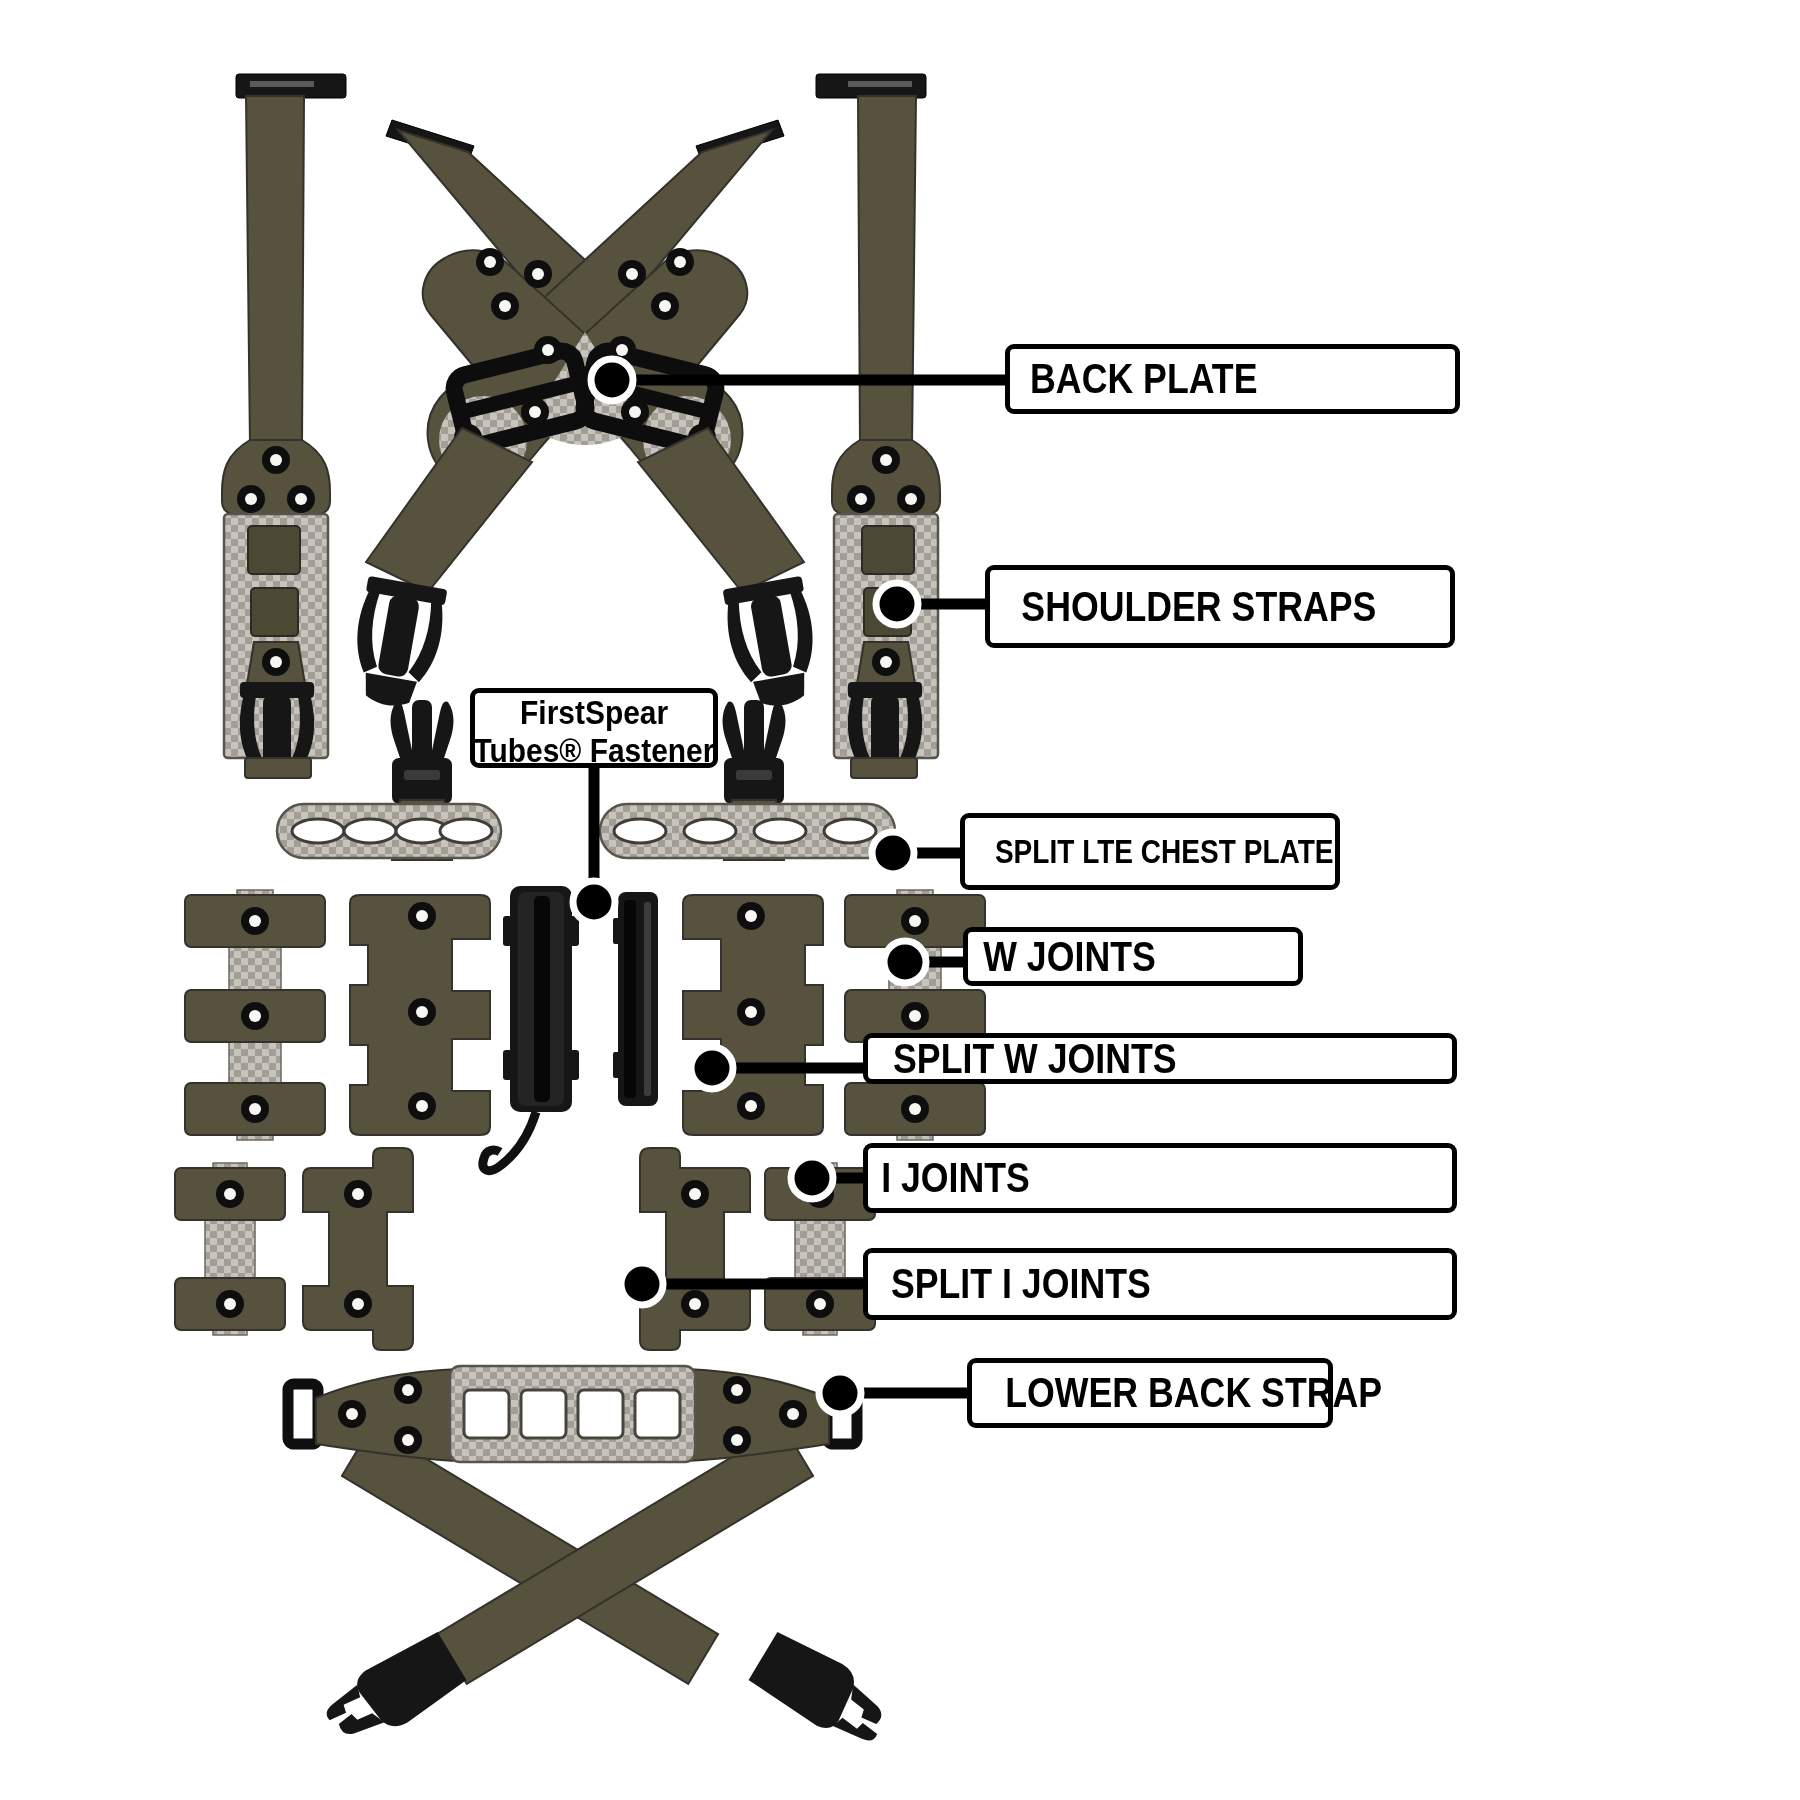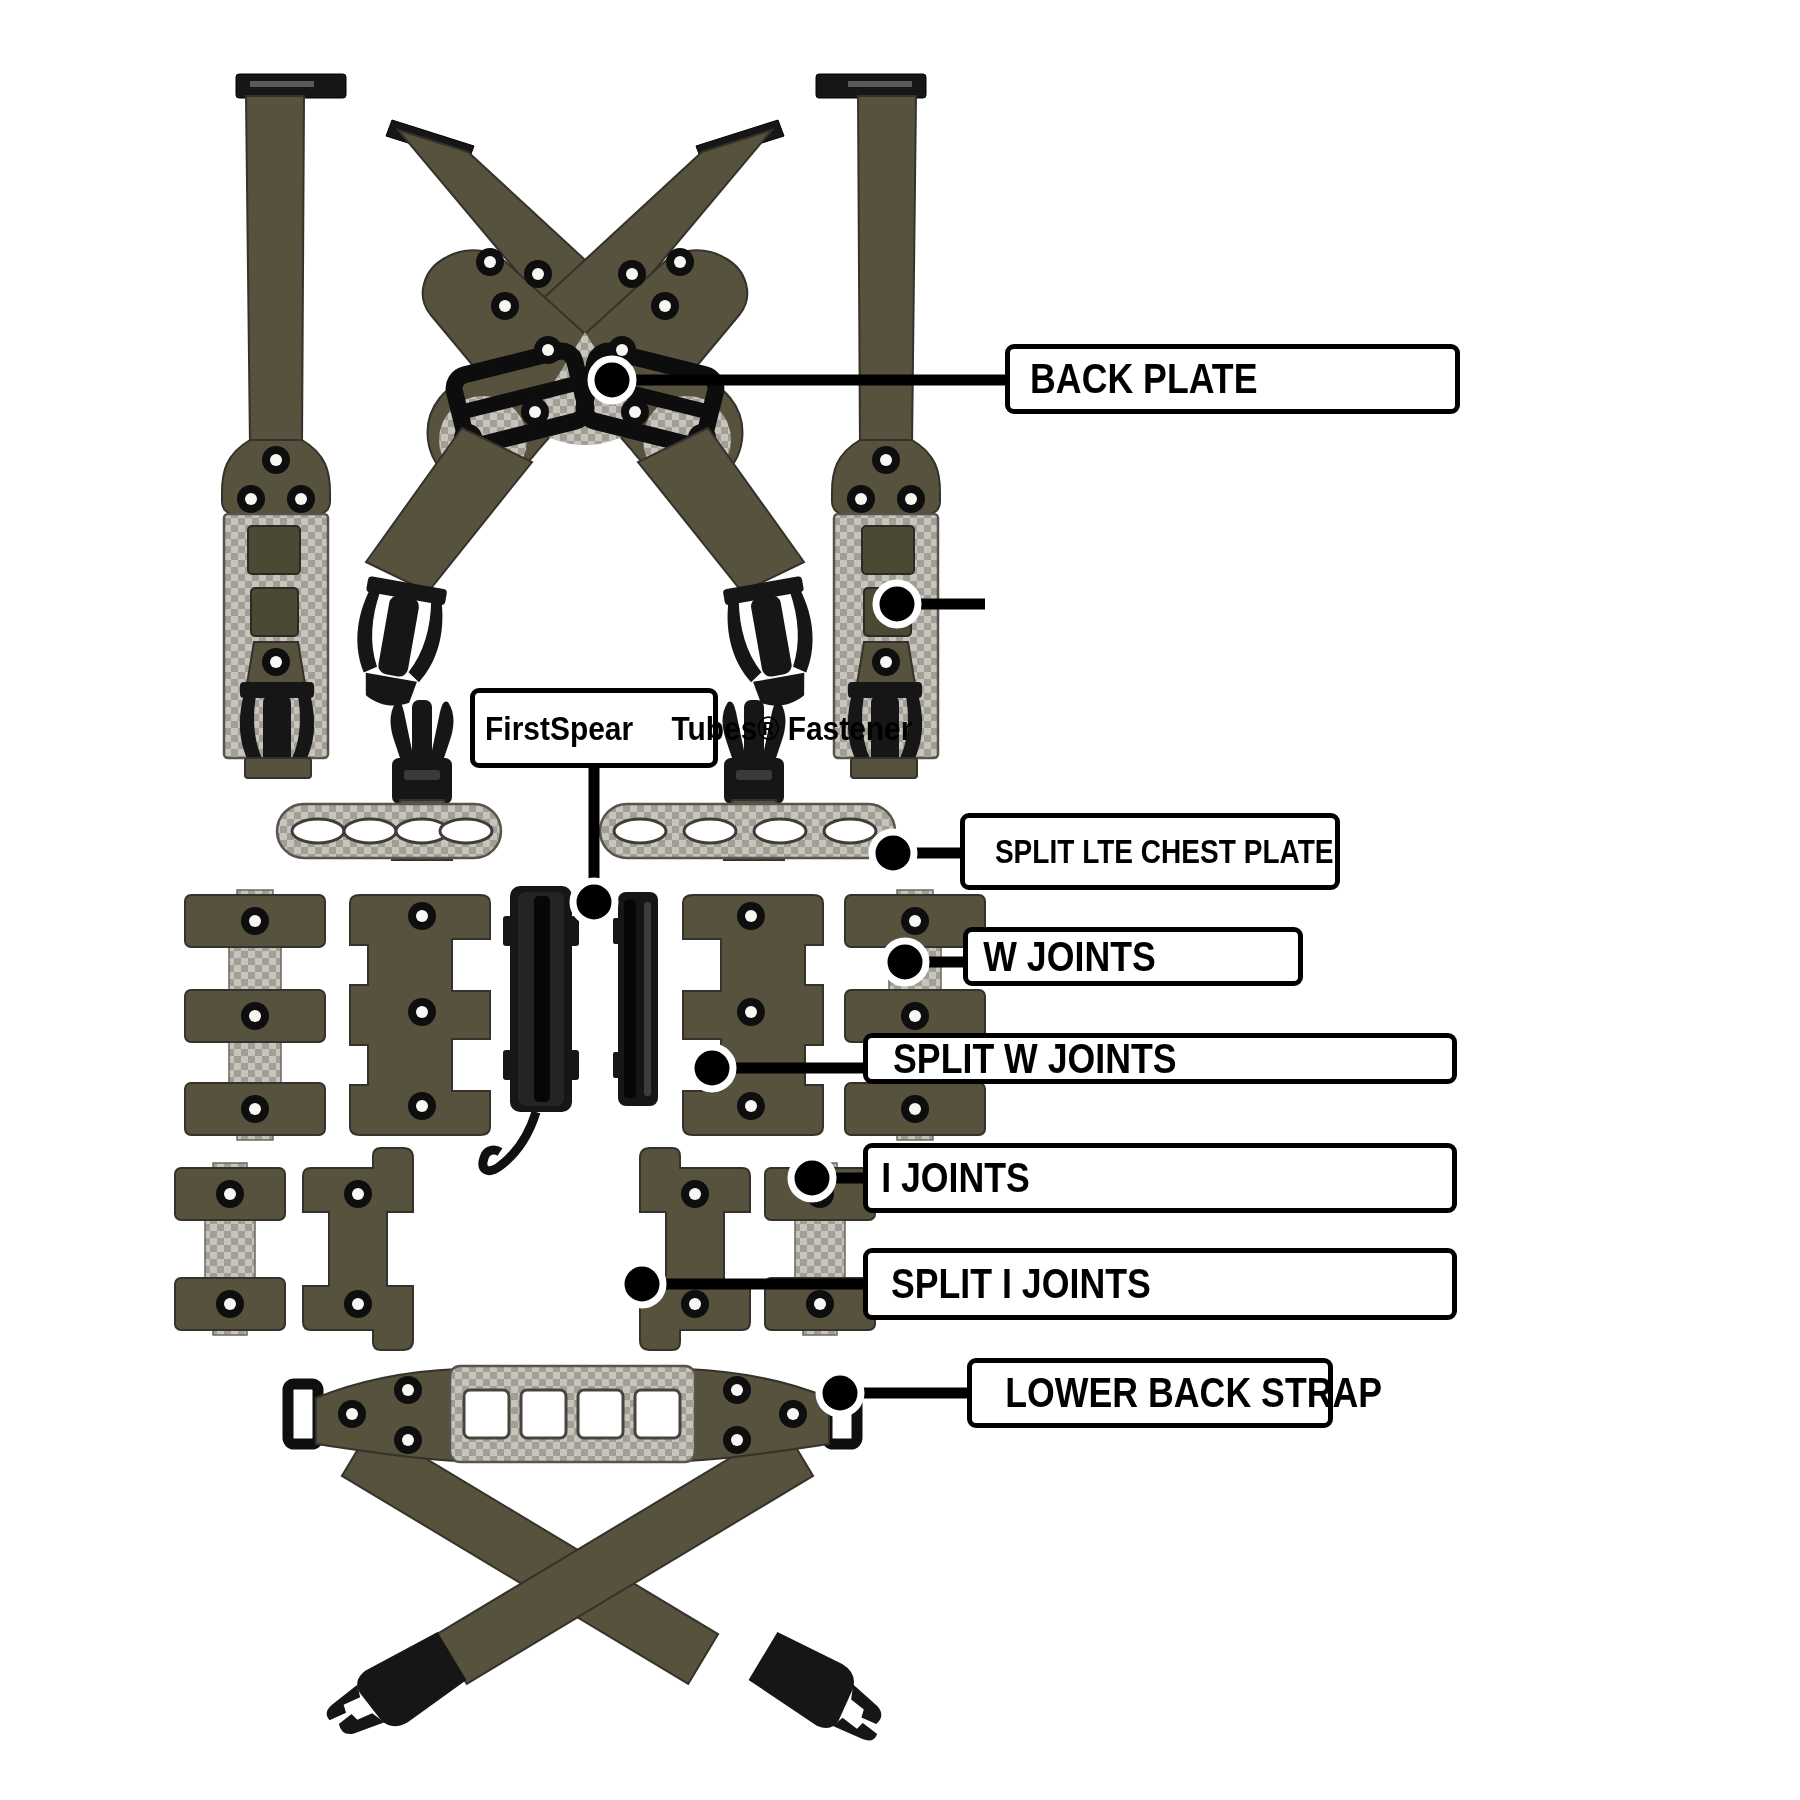--- a/index.html
+++ b/index.html
@@ -19,21 +19,21 @@
   .lead{stroke:var(--line);stroke-width:11;}
   .dot{fill:var(--line);stroke:#fff;stroke-width:7;}
 
   
   .callout{position:absolute;box-sizing:border-box;background:var(--callout-bg);
            border:5px solid var(--callout-border);border-radius:9px;
            display:flex;align-items:center;justify-content:flex-start;
            color:#000;font-weight:bold;white-space:nowrap;}
   .callout span{display:inline-block;transform:scaleX(.85);font-size:42px;letter-spacing:0;}
   .callout.fs33 span{font-size:33px;}
-  .callout.two-line{line-height:1.12;gap:12px;}
+  .callout.two-line{flex-direction:column;line-height:1.12;}
   .callout.two-line span{font-size:34px;transform:scaleX(.88);}
 </style>
 </head>
 <body>
 
 <div class="stage">
 
   <svg width="1800" height="1800" viewBox="0 0 1800 1800">
     <defs>
       <pattern id="weavePat" width="14" height="14" patternUnits="userSpaceOnUse">
@@ -271,20 +271,23 @@
       <circle class="dot" cx="812" cy="1178" r="21"></circle>
       <circle class="dot" cx="642" cy="1284" r="21"></circle>
       <circle class="dot" cx="840" cy="1393" r="21"></circle>
     </g>
   </svg>
 
   <div class="callout" style="left:1005px;top:344px;width:455px;height:70px">
     <span>BACK PLATE</span>
   </div>
 
+  <div class="callout" style="left:985px;top:565px;width:470px;height:83px">
+    <span>SHOULDER STRAPS</span>
+  </div>
 
   <div class="callout two-line" style="left:470px;top:688px;width:248px;height:80px">
     <span>FirstSpear</span>
     <span>Tubes® Fastener</span>
   </div>
 
   <div class="callout fs33" style="left:960px;top:813px;width:380px;height:77px">
     <span>SPLIT LTE CHEST PLATE</span>
   </div>
 

